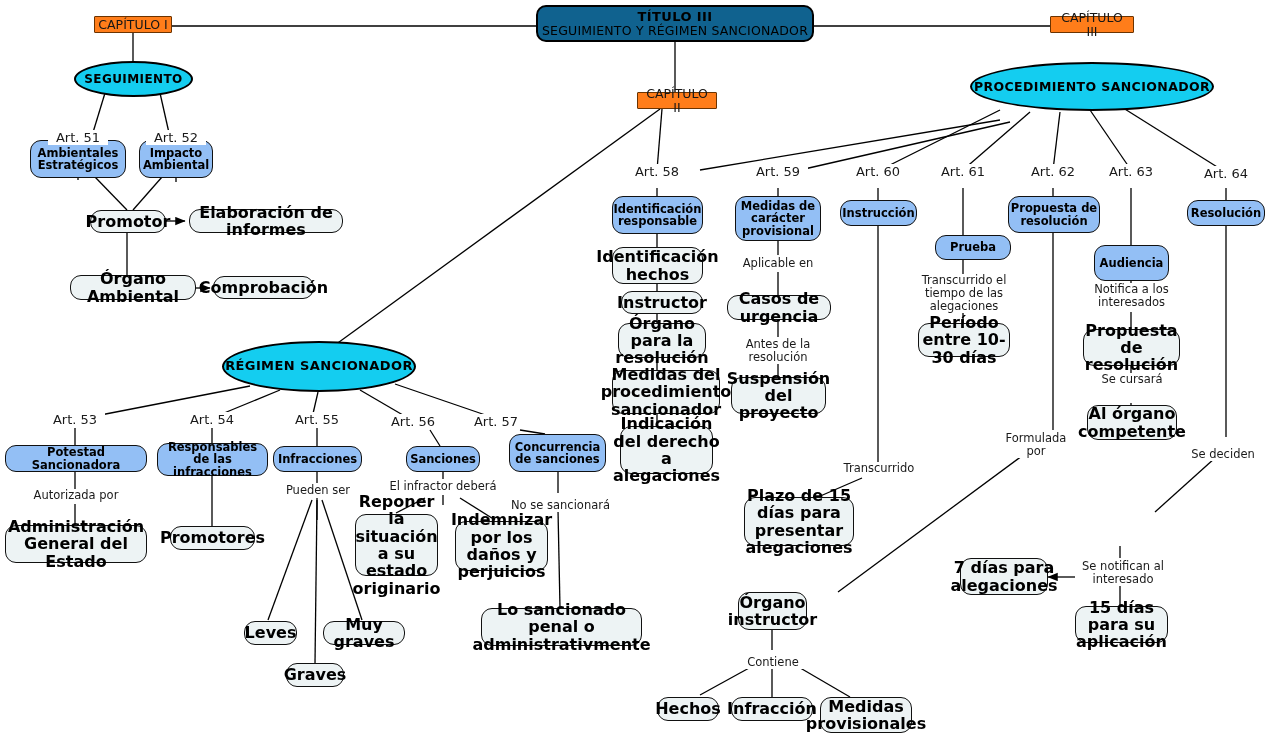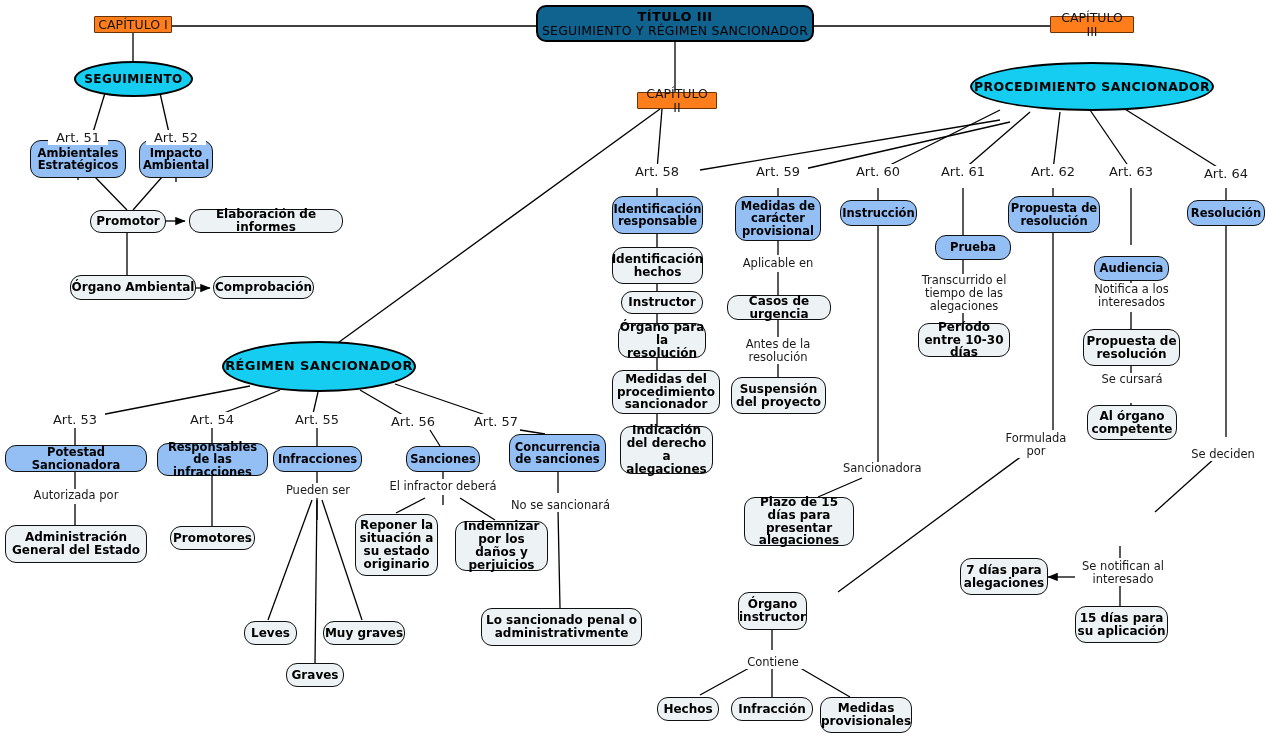--- a/index.html
+++ b/index.html
@@ -4,21 +4,21 @@
 <style>
   html,body{margin:0;padding:0;background:#ffffff;}
   body{width:1266px;height:736px;font-family:"DejaVu Sans","Liberation Sans",sans-serif;}
   #map{position:relative;width:1266px;height:736px;overflow:hidden;background:#fff;}
   svg.edges{position:absolute;left:0;top:0;width:1266px;height:736px;pointer-events:none;}
 
   .node{position:absolute;box-sizing:border-box;display:flex;align-items:center;justify-content:center;text-align:center;z-index:3;}
   .node span{display:block;line-height:1.08;}
 
   
-  .box{background:#edf3f4;border:1.6px solid #111;border-radius:11px;font-weight:bold;color:#000;font-size:12px;}
+  .box{background:#edf3f4;border:1.6px solid #111;border-radius:11px;font-weight:bold;color:#000;font-size:16px;}
   
   .bluebox{background:#93bff5;border:1.8px solid #111;border-radius:11px;font-weight:bold;color:#000;font-size:11.5px;}
   
   .ellipse{background:#14cdf0;border:2px solid #000;border-radius:50%;font-weight:bold;color:#000;letter-spacing:.4px;}
   
   .titlebox{background:#10628f;border:2px solid #000;border-radius:10px;color:#000;flex-direction:column;}
   .titlebox .t1{font-weight:bold;font-size:13px;letter-spacing:.4px;}
   .titlebox .t2{font-weight:normal;font-size:12.5px;letter-spacing:.2px;}
   
   .chip{background:#ff7d1a;border:1px solid #6b3300;border-radius:1px;color:#161616;font-size:12.5px;font-weight:normal;padding:0 3px;}
@@ -284,21 +284,21 @@
       <span>Casos de urgencia</span>
     </div>
   <div class="elabel" style="left:734px;top:338px;width:88px;">Antes de la resolución</div>
   <div class="node box" style="left:731px;top:377px;width:95px;height:37px;">
       <span>Suspensión del proyecto</span>
     </div>
 
   <div class="node bluebox" style="left:840px;top:200px;width:77px;height:26px;">
       <span>Instrucción</span>
     </div>
-  <div class="elabel" style="left:841px;top:462px;width:76px;">Sancionadora</div>
+  <div class="elabel" style="left:841px;top:462px;width:76px;">Transcurrido</div>
   <div class="node box" style="left:744px;top:497px;width:110px;height:49px;">
       <span>Plazo de 15 días para presentar alegaciones</span>
     </div>
   <div class="node box" style="left:738px;top:592px;width:69px;height:38px;">
       <span>Órgano instructor</span>
     </div>
   <div class="elabel" style="left:740px;top:656px;width:66px;">Contiene</div>
   <div class="node box" style="left:657px;top:697px;width:62px;height:24px;">
       <span>Hechos</span>
     </div>
@@ -315,21 +315,21 @@
   <div class="elabel" style="left:915px;top:274px;width:98px;">Transcurrido el tiempo de las alegaciones</div>
   <div class="node box" style="left:918px;top:323px;width:92px;height:34px;">
       <span>Período entre 10-30 días</span>
     </div>
 
   <div class="node bluebox" style="left:1008px;top:196px;width:92px;height:37px;">
       <span>Propuesta de resolución</span>
     </div>
   <div class="elabel" style="left:1000px;top:432px;width:72px;">Formulada por</div>
 
-  <div class="node bluebox" style="left:1094px;top:256px;width:75px;height:25px;">
+  <div class="node bluebox" style="left:1094px;top:245px;width:75px;height:36px;">
       <span>Audiencia</span>
     </div>
   <div class="elabel" style="left:1083px;top:283px;width:97px;">Notifica a los interesados</div>
   <div class="node box" style="left:1083px;top:329px;width:97px;height:37px;">
       <span>Propuesta de resolución</span>
     </div>
   <div class="elabel" style="left:1092px;top:373px;width:80px;">Se cursará</div>
   <div class="node box" style="left:1087px;top:405px;width:90px;height:35px;">
       <span>Al órgano competente</span>
     </div>

